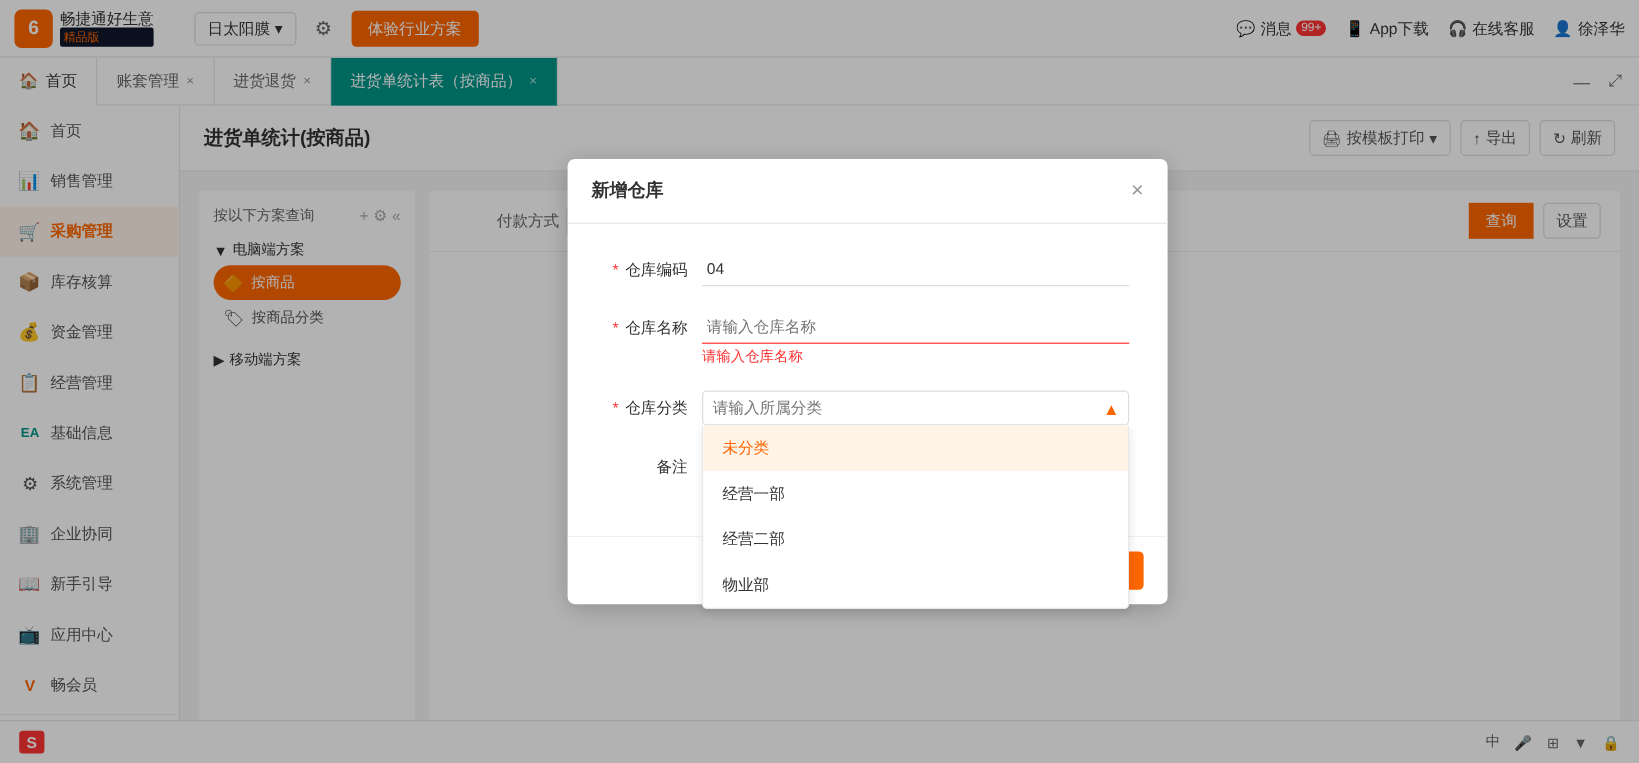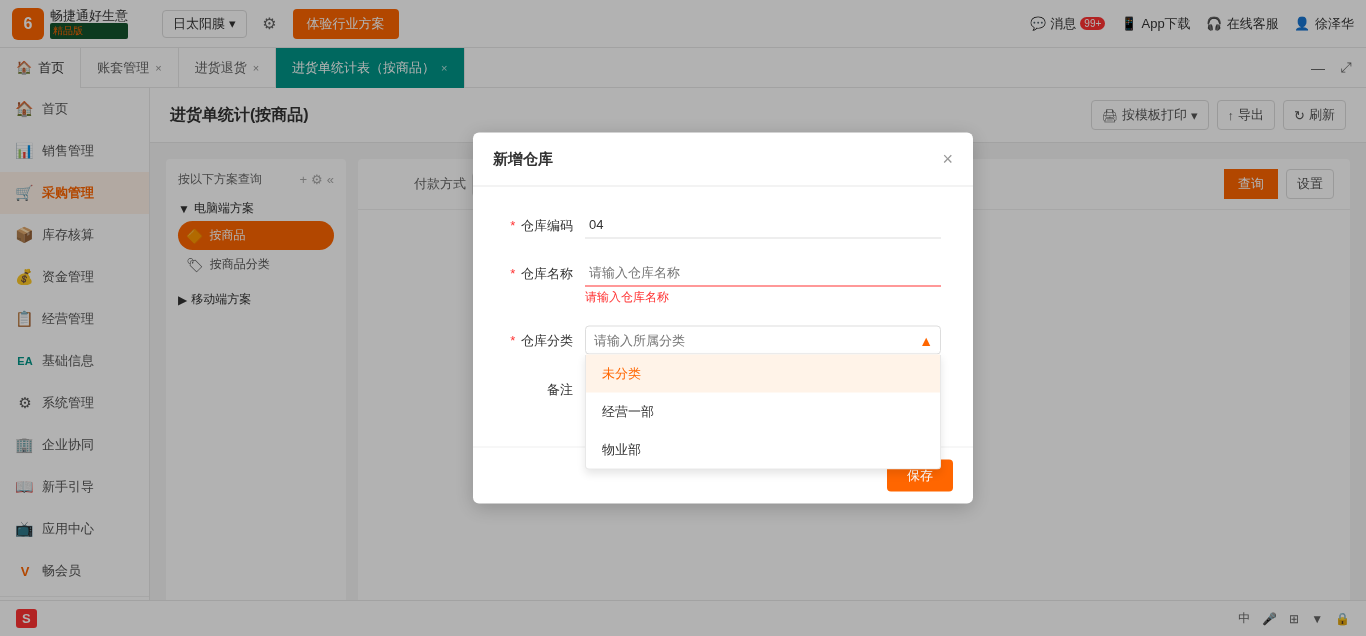--- a/index.html
+++ b/index.html
@@ -23,21 +23,21 @@
       gap: 6px;
     }
     .logo-icon {
       width: 32px; height: 32px;
       background: #ff6600;
       border-radius: 6px;
       display: flex; align-items: center; justify-content: center;
       color: #fff; font-weight: bold; font-size: 16px;
     }
     .logo-text { font-size: 13px; color: #333; line-height: 1.2; }
-    .logo-badge { font-size: 10px; color: #ff6600; background: #14532d; border-radius: 2px; padding: 1px 3px; }
+    .logo-badge { font-size: 10px; color: #ff6600; background: #0f172a; border-radius: 2px; padding: 1px 3px; }
     .header-middle {
       flex: 1;
       display: flex;
       align-items: center;
       gap: 8px;
     }
     .store-selector {
       display: flex; align-items: center; gap: 4px;
       border: 1px solid #ddd; border-radius: 4px;
       padding: 4px 10px; font-size: 13px; color: #333;
@@ -455,20 +455,21 @@
         <span class="required-star">*</span>
         <span>仓库分类</span>
       </div>
       <div class="category-input-wrapper">
         <input class="category-input" type="text" placeholder="请输入所属分类" style="">
         <span class="category-arrow">▲</span>
         
         <div class="dropdown-list">
           <div class="dropdown-item selected">未分类</div>
           <div class="dropdown-item">经营一部</div>
+          <div class="dropdown-item">经营二部</div>
           <div class="dropdown-item">物业部</div>
         </div>
       </div>
     </div>
 
     <div class="form-row">
       <div class="form-label">备注</div>
       <div class="form-input-wrapper">
         <input class="form-input" type="text" style="">
       </div>

